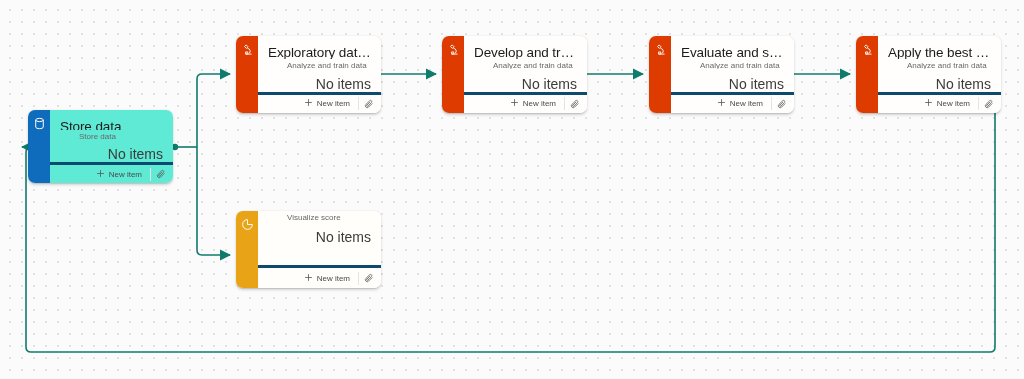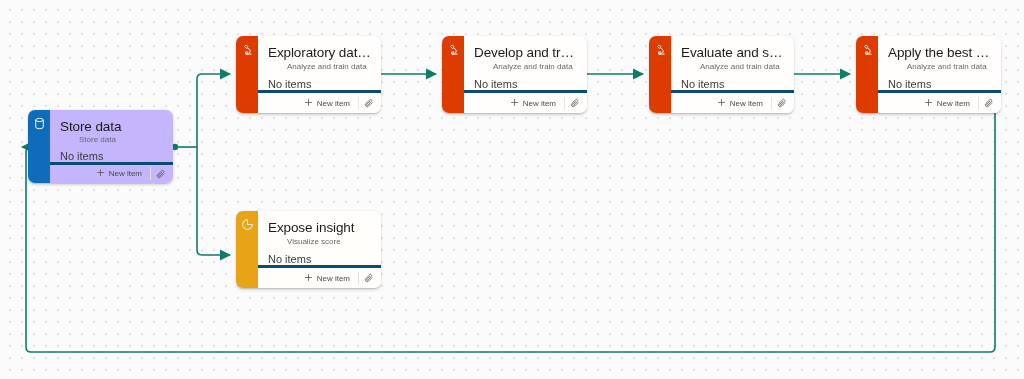--- a/index.html
+++ b/index.html
@@ -34,21 +34,21 @@
     display:flex;
     justify-content:center;
     padding-top:7px;
   }
   .accent svg{display:block;}
   .body{
     flex:1 1 auto;
     display:flex;
     flex-direction:column;
     min-width:0;
-    background:#c4b5fd;
+    background:#5eead4;
   }
   .node.tinted .body{background:#fffefd;}
   .node.tinted-amber .body{background:#fffefa;}
   .title{
     font-size:13.5px;
     color:#1b1b1b;
     padding:9px 10px 0 10px;
     white-space:nowrap;
     overflow:hidden;
     text-overflow:ellipsis;
@@ -57,25 +57,26 @@
   .subtitle{
     font-size:8px;
     color:#686868;
     padding:2px 10px 0 10px;
     white-space:nowrap;
     overflow:hidden;
     text-overflow:ellipsis;
     margin-left:19px;
   }
   .items{
-    font-size:11px;
+    font-size:14px;
     color:#3b3b3b;
     padding:7px 10px 0 10px;
     flex:1 1 auto;
     white-space:nowrap;
+    text-align:right;
   }
   .footer{
     border-top:3px solid #0c4a6e;
     height:20px;
     display:flex;
     align-items:center;
     justify-content:flex-end;
     padding-right:2px;
   }
   .newitem{
@@ -321,21 +322,20 @@
   <div class="node tinted-amber" style="left:236px;top:211px;width:145px;height:77px;">
     <div class="accent" style="background:#e8a317;">
       <span>
         <svg width="13" height="13" viewBox="0 0 24 24" fill="none" stroke="#ffffff" stroke-width="1.8">
           <path d="M12 3 a9 9 0 1 0 9 9"></path>
           <path d="M12 3 L12 12 L21 12"></path>
         </svg>
       </span>
     </div>
     <div class="body">
-      <div class="title">Expose insight</div>
       <div class="subtitle">Visualize score</div>
       <div class="items">No items</div>
       <div class="footer">
         <div class="newitem">
           <span class="plus">
             <svg width="9" height="9" viewBox="0 0 12 12" stroke="#5a5a5a" stroke-width="1.1">
               <path d="M6 1.5 L6 10.5 M1.5 6 L10.5 6"></path>
             </svg>
           </span>
           <span>New item</span>

